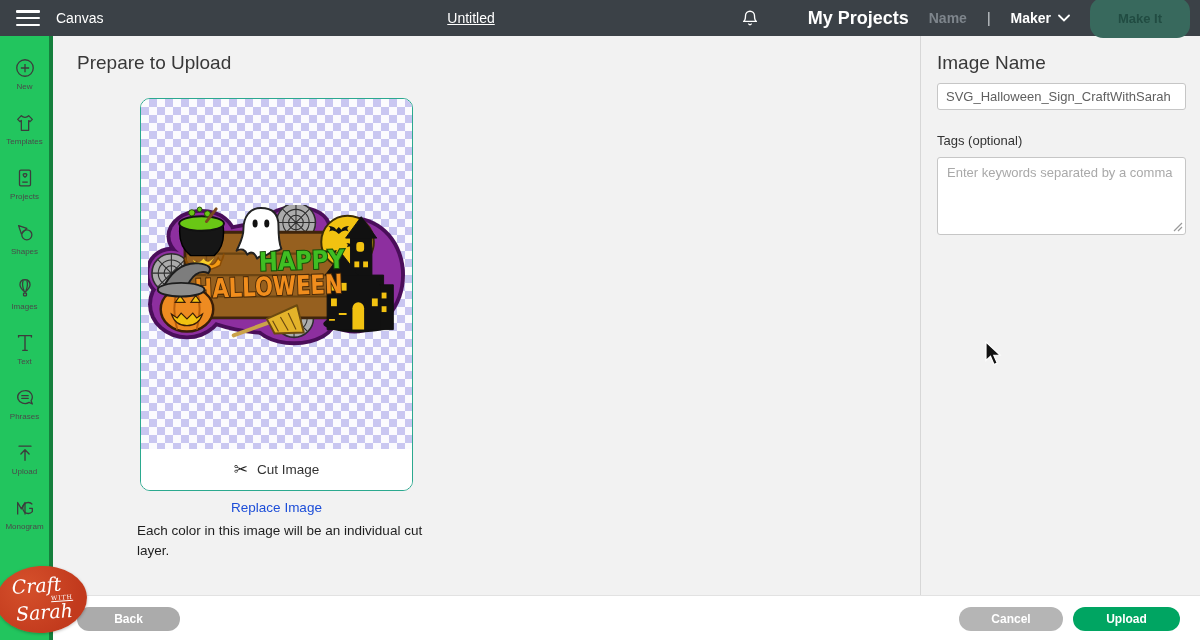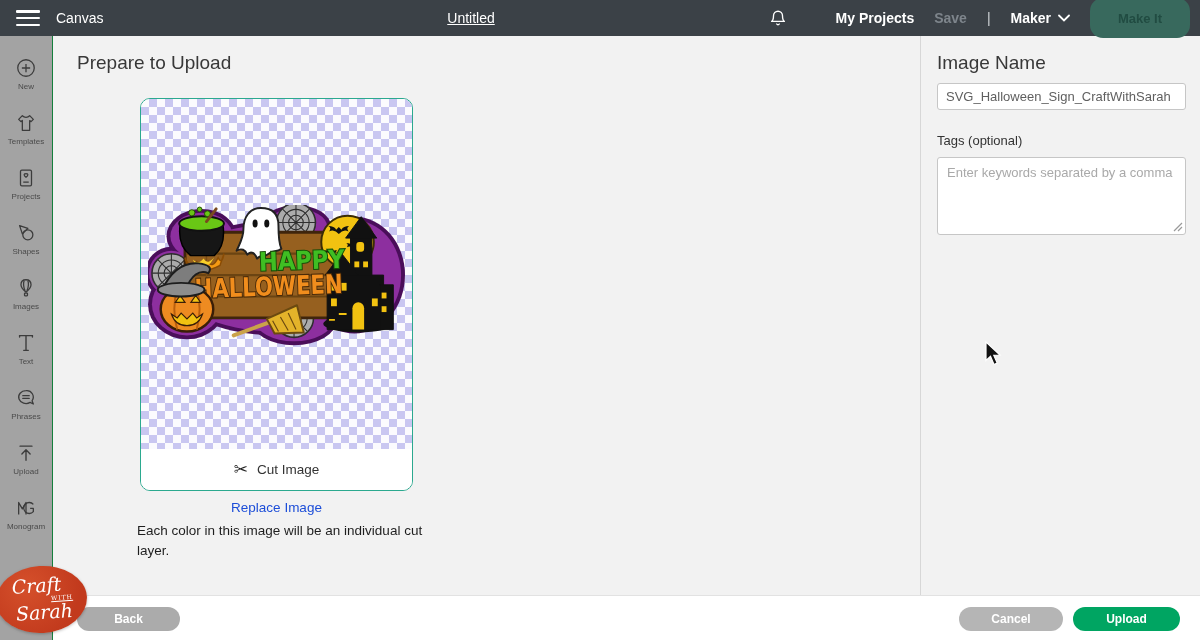--- a/index.html
+++ b/index.html
@@ -6,28 +6,28 @@
   html,body { width:1200px; height:640px; overflow:hidden; font-family:"Liberation Sans", sans-serif; }
   #app { position:relative; width:1200px; height:640px; background:#f2f2f2; }
 
   
   .topbar { position:absolute; top:0; left:0; width:1200px; height:36px; background:#3b4147; display:flex; align-items:center; z-index:40; }
   .hamburger { width:24px; height:16px; margin-left:16px; display:flex; flex-direction:column; justify-content:space-between; cursor:pointer; }
   .hamburger span { display:block; height:2.5px; background:#fff; border-radius:1px; }
   .topbar-canvas { color:#fff; font-size:14px; margin-left:16px; }
   .topbar-title { position:absolute; left:395px; width:152px; text-align:center; color:#fff; font-size:14px;text-decoration:underline; }
   .topbar-right { position:absolute; right:10px; display:flex; align-items:center; gap:20px; }
-  .tb-link { color:#fff; font-size:14px; font-weight:700; cursor:pointer;margin-left:29px; }
+  .tb-link { color:#fff; font-size:18px; font-weight:700; cursor:pointer;margin-left:29px; }
   .tb-save { color:#7e858c; font-size:14px; font-weight:700; }
   .tb-sep { color:#cfd3d6; font-size:14px; }
   .tb-machine { display:flex; align-items:center; gap:7px; color:#fff; font-size:14px; font-weight:700; cursor:pointer; }
   .makeit-btn { width:100px; height:40px; border:none; border-radius:13px; background:#38695d; color:#214c42; font-size:13px; font-weight:700; cursor:default; }
 
   
-  .sidebar { position:absolute; top:36px; left:0; width:53px; height:604px; background:#a3a3a3; border-right:1px solid #15803d; display:flex; flex-direction:column; align-items:center; padding-top:10px; z-index:30; }
+  .sidebar { position:absolute; top:36px; left:0; width:53px; height:604px; background:#22c55e; border-right:4px solid #15803d; display:flex; flex-direction:column; align-items:center; padding-top:10px; z-index:30; }
   .side-item { width:100%; height:55px; display:flex; flex-direction:column; align-items:center; justify-content:center; gap:3px; cursor:pointer; }
   .side-item svg { display:block; }
   .side-label { font-size:8px; color:#4a4a4a; }
 
   
   .main-heading { position:absolute; left:77px; top:52px; font-size:19px; font-weight:400; color:#383838; }
   .preview-card { position:absolute; left:140px; top:98px; width:273px; height:393px; background:#fff; border:1.5px solid #2ba98f; border-radius:10px; overflow:hidden; z-index:5; }
   .checker { position:absolute; top:0; left:0; right:0; height:351px;
              background:repeating-conic-gradient(#c9c7f1 0% 25%, #fbfbfe 0% 50%);
              background-size:16px 16px; }
@@ -78,21 +78,21 @@
     <div class="topbar-canvas">Canvas</div>
     <div class="topbar-title">Untitled</div>
     <div class="topbar-right">
       <span style="display:flex;">
         <svg width="18" height="18" viewBox="0 0 24 24" fill="none" stroke="#fff" stroke-width="1.8" stroke-linecap="round" stroke-linejoin="round">
             <path d="M18 9a6 6 0 0 0-12 0c0 6-2.5 7.5-2.5 7.5h17S18 15 18 9"></path>
             <path d="M10.3 20a2 2 0 0 0 3.4 0"></path>
           </svg>
       </span>
       <span class="tb-link">My Projects</span>
-      <span class="tb-save">Save</span>
+      <span class="tb-save">Name</span>
       <span class="tb-sep">|</span>
       <span class="tb-machine">
         <span>Maker</span>
         <svg width="12" height="8" viewBox="0 0 12 8" fill="none" stroke="#fff" stroke-width="1.8" stroke-linecap="round">
             <path d="M1 1.5 L6 6.5 L11 1.5"></path>
           </svg>
       </span>
       <button class="makeit-btn">Make It</button>
     </div>
   </div>

